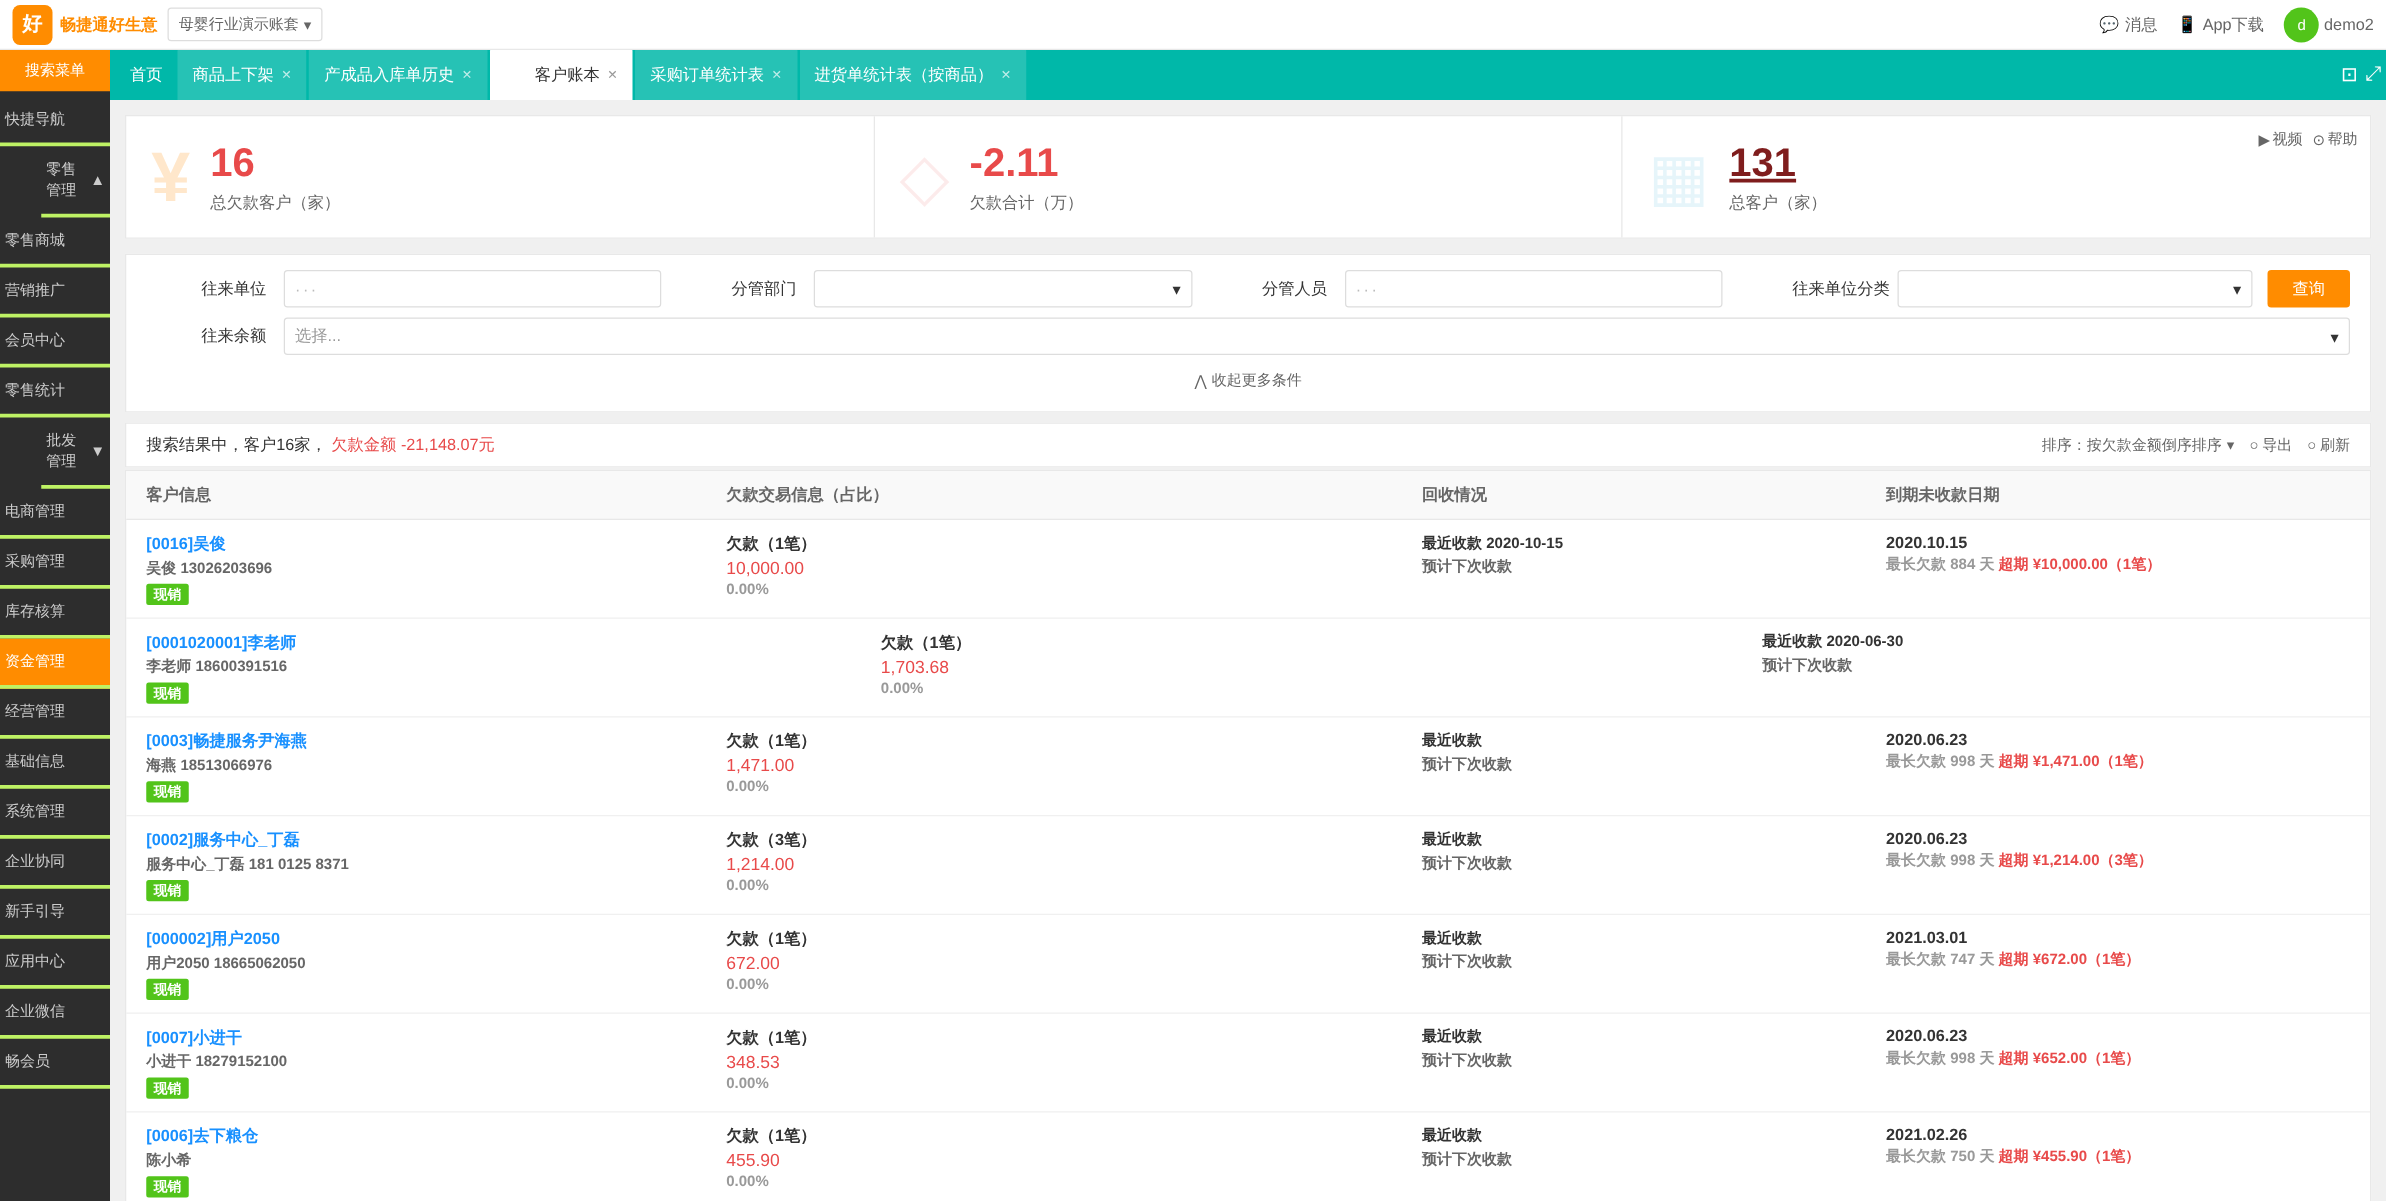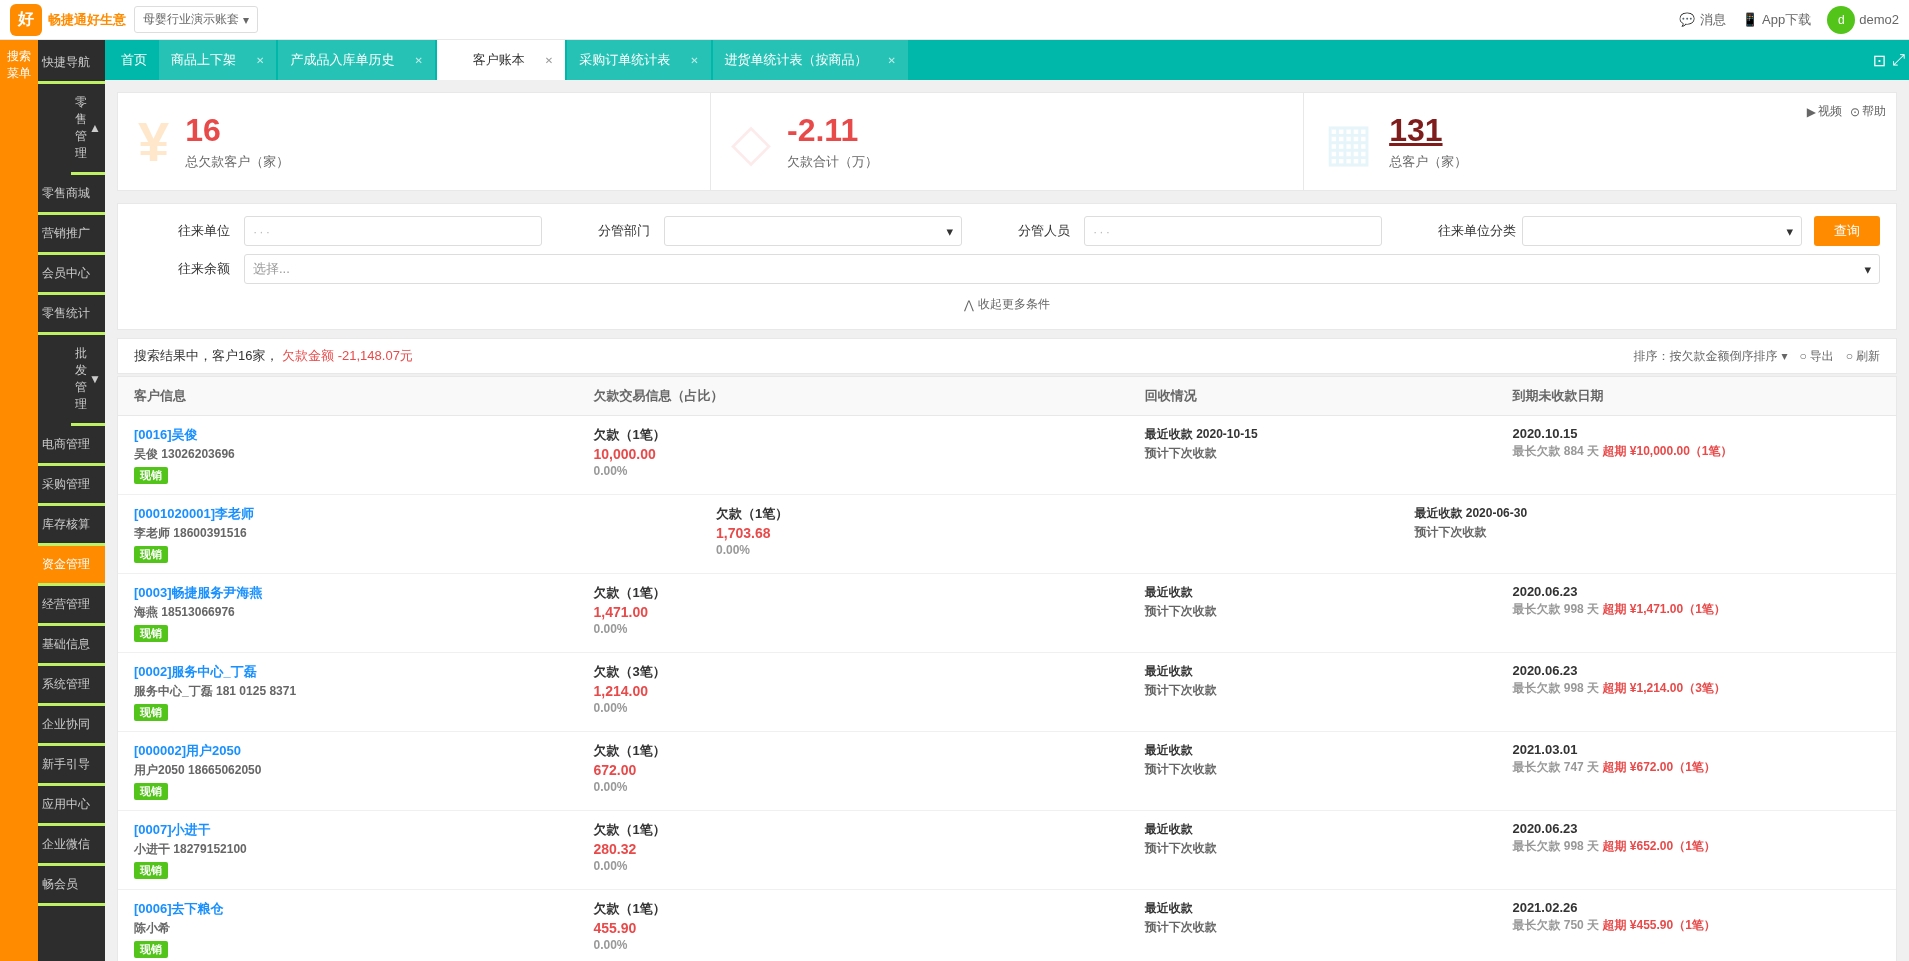--- a/index.html
+++ b/index.html
@@ -14,33 +14,33 @@
     .logo-text { color: #ff8c00; font-size: 13px; font-weight: bold; }
     .dropdown-selector { display: flex; align-items: center; gap: 4px; cursor: pointer; padding: 4px 8px; border: 1px solid #ddd; border-radius: 3px; background: #fff; font-size: 12px; color: #666; }
     .top-bar-right { display: flex; align-items: center; gap: 16px; }
     .top-bar-btn { display: flex; align-items: center; gap: 4px; cursor: pointer; color: #666; font-size: 13px; }
     .user-avatar { width: 28px; height: 28px; border-radius: 50%; background: #52c41a; display: flex; align-items: center; justify-content: center; color: white; font-size: 12px; }
 
     
     .main-wrapper { display: flex; flex: 1; overflow: hidden; }
 
     
-    .sidebar { width: 105px; background: #2d2d2d; display: flex; flex-direction: row; flex-shrink: 0; overflow-y: auto; }
+    .sidebar { width: 88px; background: #2d2d2d; display: flex; flex-direction: column; flex-shrink: 0; overflow-y: auto; }
     .sidebar-search { background: #ff8c00; padding: 8px 4px; text-align: center; color: white; font-size: 12px; cursor: pointer; }
     .sidebar-nav { padding: 4px 0; }
     .sidebar-item { padding: 10px 4px; text-align: left; color: #ccc; font-size: 12px; cursor: pointer; border-bottom: 3px solid #bef264; }
     .sidebar-item.active { background: #ff8c00; color: white; }
     .sidebar-item.has-arrow { display: flex; align-items: center; justify-content: center; gap: 2px; margin-left: 33px; }
 
     
     .content-area { flex: 1; display: flex; flex-direction: column; overflow: hidden; }
 
     
     .tabs-bar { background: #00b8a9; display: flex; align-items: center; height: 40px; padding: 0 4px; flex-shrink: 0; overflow-x: auto; }
-    .tab { display: flex; align-items: center; gap: 20px; padding: 0 12px; height: 44px; background: rgba(255,255,255,0.15); color: white; font-size: 13px; cursor: pointer; border-radius: 3px 3px 0 0; margin-right: 2px; white-space: nowrap; }
+    .tab { display: flex; align-items: center; gap: 6px; padding: 0 12px; height: 44px; background: rgba(255,255,255,0.15); color: white; font-size: 13px; cursor: pointer; border-radius: 3px 3px 0 0; margin-right: 2px; white-space: nowrap; }
     .tab.active { background: white; color: #333; padding-left: 36px; }
     .tab-close { font-size: 10px; color: rgba(255,255,255,0.7); cursor: pointer; }
     .tab.active .tab-close { color: #999; }
     .tab-home { padding: 0 12px; color: white; font-size: 13px; cursor: pointer; height: 32px; display: flex; align-items: center; border-radius: 3px 3px 0 0; }
     .tabs-actions { margin-left: auto; display: flex; gap: 6px; color: white; font-size: 16px; cursor: pointer; }
 
     
     .page-content { flex: 1; overflow-y: auto; background: #f0f0f0; padding: 12px; }
 
     
@@ -85,21 +85,21 @@
     .col-return { flex: 2; font-size: 13px; color: #666; font-weight: bold; }
     .col-due { flex: 2; font-size: 13px; color: #666; font-weight: bold; }
 
     .table-row { display: flex; padding: 10px 16px; border-bottom: 1px solid #f0f0f0; align-items: flex-start; }
 
     .customer-name { color: #1890ff; cursor: pointer; font-size: 13px; margin-bottom: 2px; }
     .customer-info { color: #666; font-size: 12px; margin-bottom: 4px; }
     .tag-green { background: #52c41a; color: white; font-size: 11px; padding: 1px 6px; border-radius: 2px; display: inline-block; }
 
     .debt-count { color: #333; font-size: 13px; margin-bottom: 2px; }
-    .debt-amount { color: #e84a4a; font-size: 14px; font-weight: bold; margin-bottom: 2px; }
+    .debt-amount { color: #e84a4a; font-size: 14px; font-weight: normal; margin-bottom: 2px; }
     .debt-percent { color: #999; font-size: 12px; }
 
     .return-recent { color: #333; font-size: 12px; margin-bottom: 2px; }
     .return-next { color: #666; font-size: 12px; }
 
     .due-date { color: #333; font-size: 13px; margin-bottom: 2px; }
     .due-overdue { color: #999; font-size: 12px; margin-bottom: 2px; }
     .due-overdue-link { color: #e84a4a; cursor: pointer; font-size: 12px; }
 
     
@@ -448,21 +448,21 @@
     </div>
   </div>
               <div class="table-row">
     <div class="col-customer">
       <div class="customer-name">[0007]小进干</div>
       <div class="customer-info">小进干  18279152100</div>
       <span class="tag-green">现销</span>
     </div>
     <div class="col-debt">
       <div class="debt-count">欠款（1笔）</div>
-      <div class="debt-amount">280.32</div>
+      <div class="debt-amount">348.53</div>
       <div class="debt-percent">0.00%</div>
     </div>
     <div class="col-return">
       <div class="return-recent">最近收款</div>
       <div class="return-next">预计下次收款</div>
     </div>
     <div class="col-due">
       <div class="due-date">2020.06.23</div>
       <div class="due-overdue">最长欠款 998 天 <span class="due-overdue-link">超期 ¥652.00（1笔）</span></div>
     </div>

